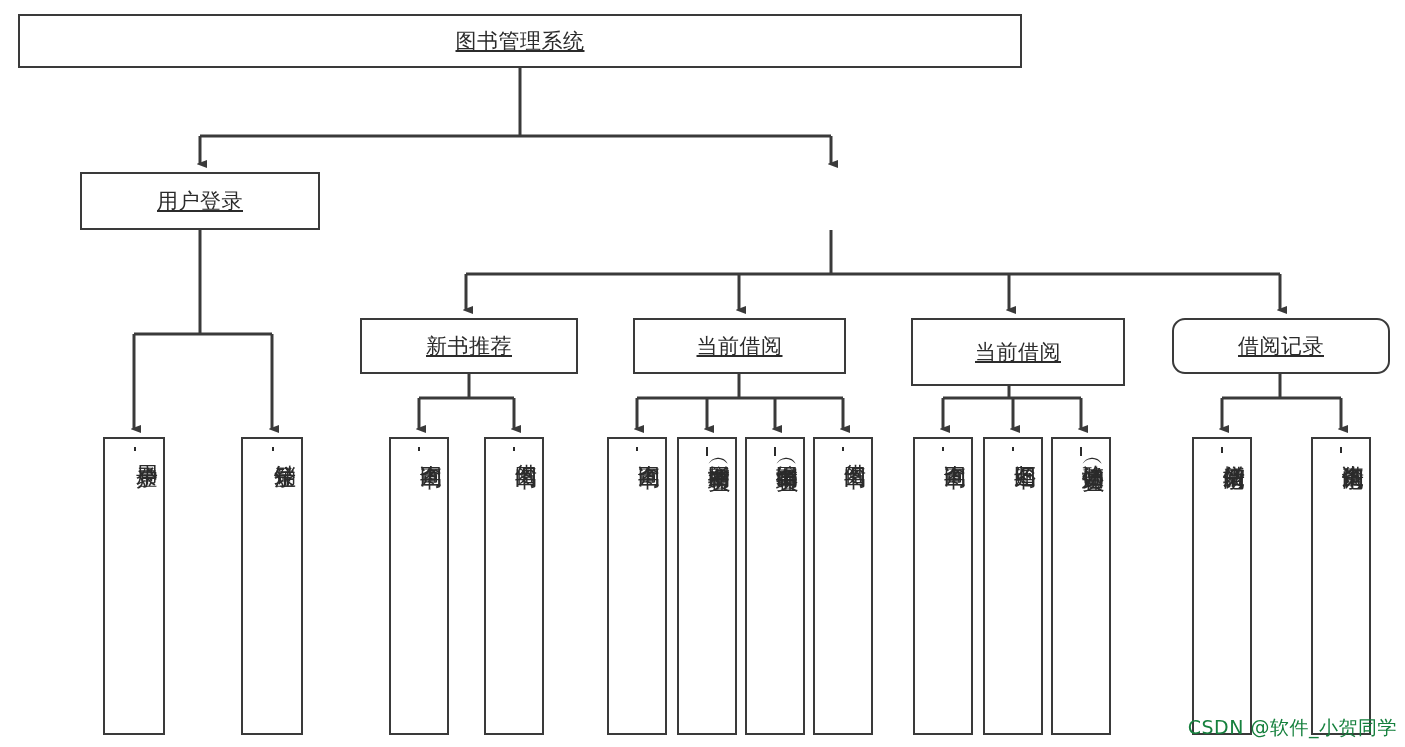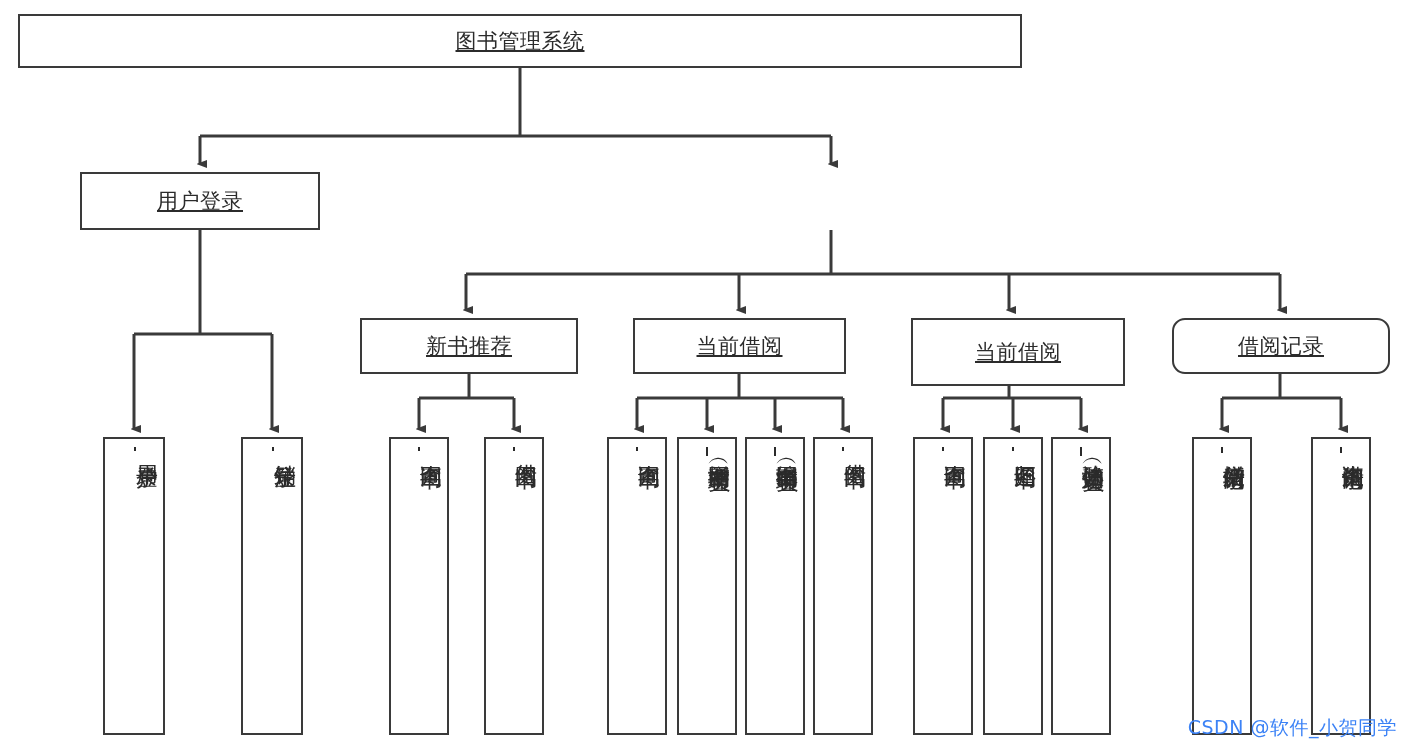--- a/index.html
+++ b/index.html
@@ -54,21 +54,21 @@
     letter-spacing: 1px;
     color: #2b2b2b;
     text-align: center;
     width: 100%;
   }
   .watermark {
     position: absolute;
     right: 8px;
     bottom: 6px;
     font-size: 19px;
-    color: #3b82f6;
+    color: #15803d;
     white-space: nowrap;
     letter-spacing: 0.5px;
   }
 </style>
 </head>
 <body>
 
 <div id="canvas">
 
   <svg class="lines" viewBox="0 0 1405 747" xmlns="http://www.w3.org/2000/svg">

